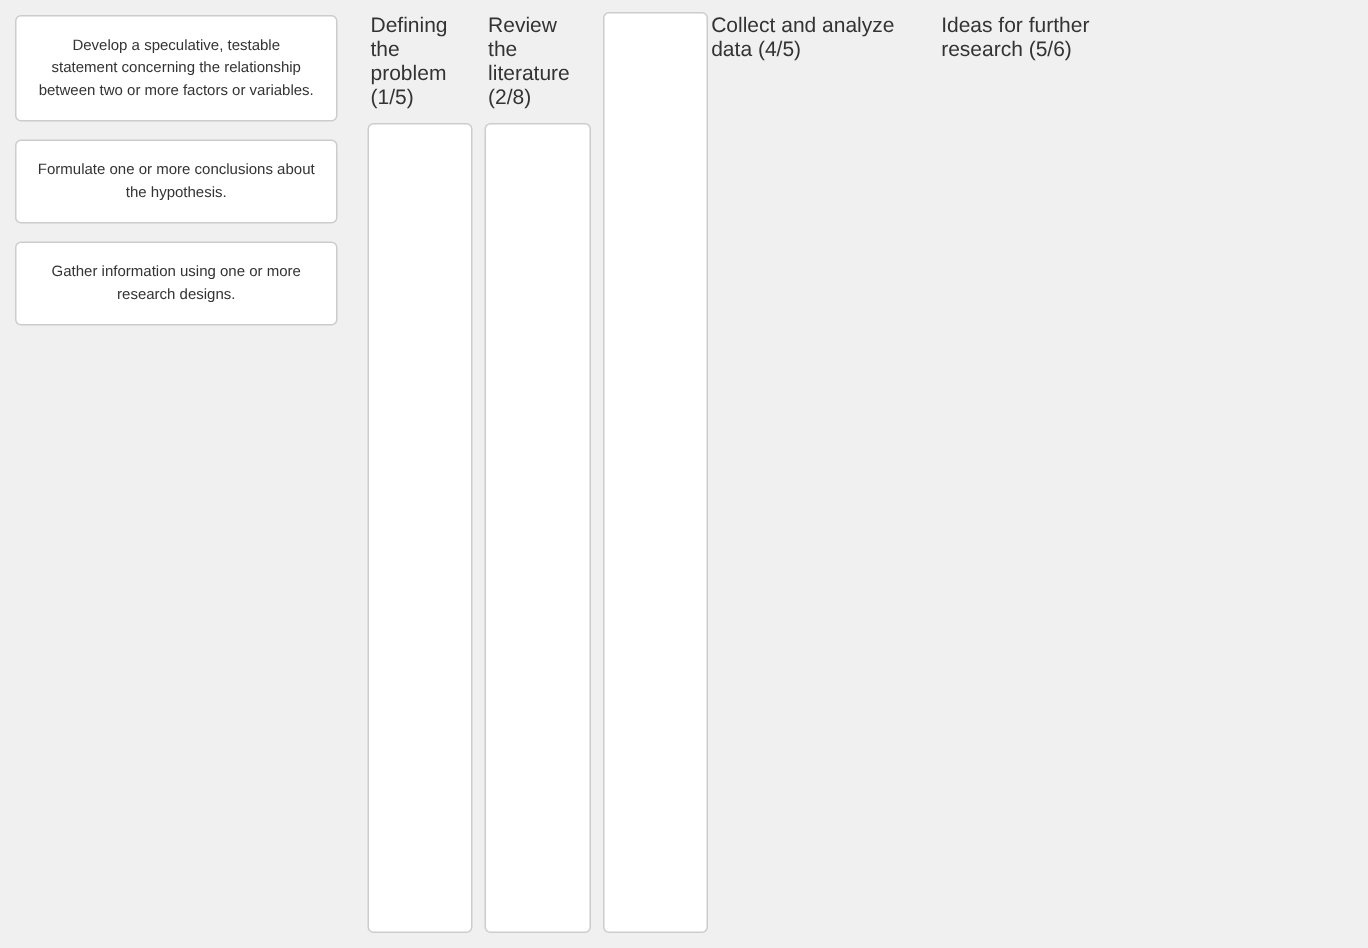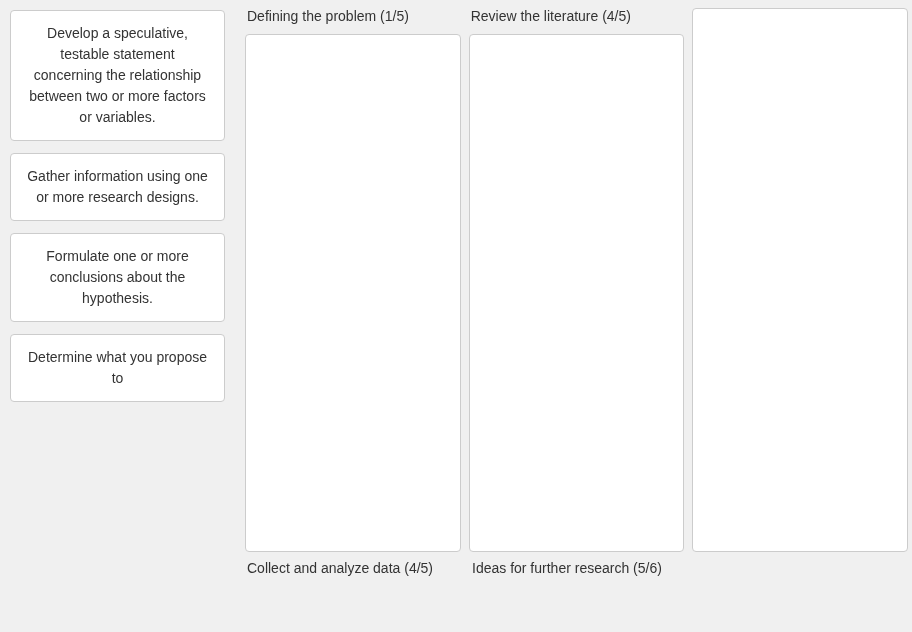--- a/index.html
+++ b/index.html
@@ -35,30 +35,29 @@
       gap: 12px;
       background: #f0f0f0;
     }
 
     .card {
       background: #fff;
       border: 1px solid #ccc;
       border-radius: 4px;
       padding: 12px 14px;
       text-align: center;
-      font-size: 14px;
+      font-size: 10px;
       color: #333;
       line-height: 1.5;
     }
 
     
     .main-content {
       flex: 1;
       display: flex;
-      flex-direction: column;
       padding: 0 4px 10px 10px;
       gap: 0;
     }
 
     
     .columns-area {
       display: flex;
       flex: 1;
       gap: 8px;
       padding-top: 8px;
@@ -81,21 +80,21 @@
     .column-box {
       flex: 1;
       background: #fff;
       border: 1px solid #ccc;
       border-radius: 4px;
     }
 
     
     .bottom-row {
       display: flex;
-      gap: 12px;
+      gap: 24px;
       padding-top: 8px;
       height: 70px;
       align-items: flex-start;
     }
 
     .bottom-label {
       flex: 1;
       font-size: 14px;
       font-weight: 500;
       color: #333;
@@ -107,44 +106,41 @@
 
 <div class="page-container">
 
   <div class="sidebar">
 
     <div class="card">
       <span>Develop a speculative, testable statement concerning the relationship between two or more factors or variables.</span>
     </div>
 
     <div class="card">
-      <span>Gather information using one or more research designs.</span>
-    </div>
-
-    <div class="card">
       <span>Formulate one or more conclusions about the hypothesis.</span>
     </div>
 
     <div class="card">
-      <span>Determine what you propose to</span>
+      <span>Gather information using one or more research designs.</span>
     </div>
+
 
   </div>
 
   <div class="main-content">
 
     <div class="columns-area">
 
       <div class="column">
         <div class="column-header">Defining the problem (1/5)</div>
         <div class="column-box"></div>
       </div>
 
       <div class="column">
-        <div class="column-header">Review the literature (4/5)</div>
+        <div class="column-header">Review the literature (2/8)</div>
         <div class="column-box"></div>
       </div>
 
       <div class="column">
         <div class="column-box"></div>
       </div>
 
     </div>
 
     <div class="bottom-row">

